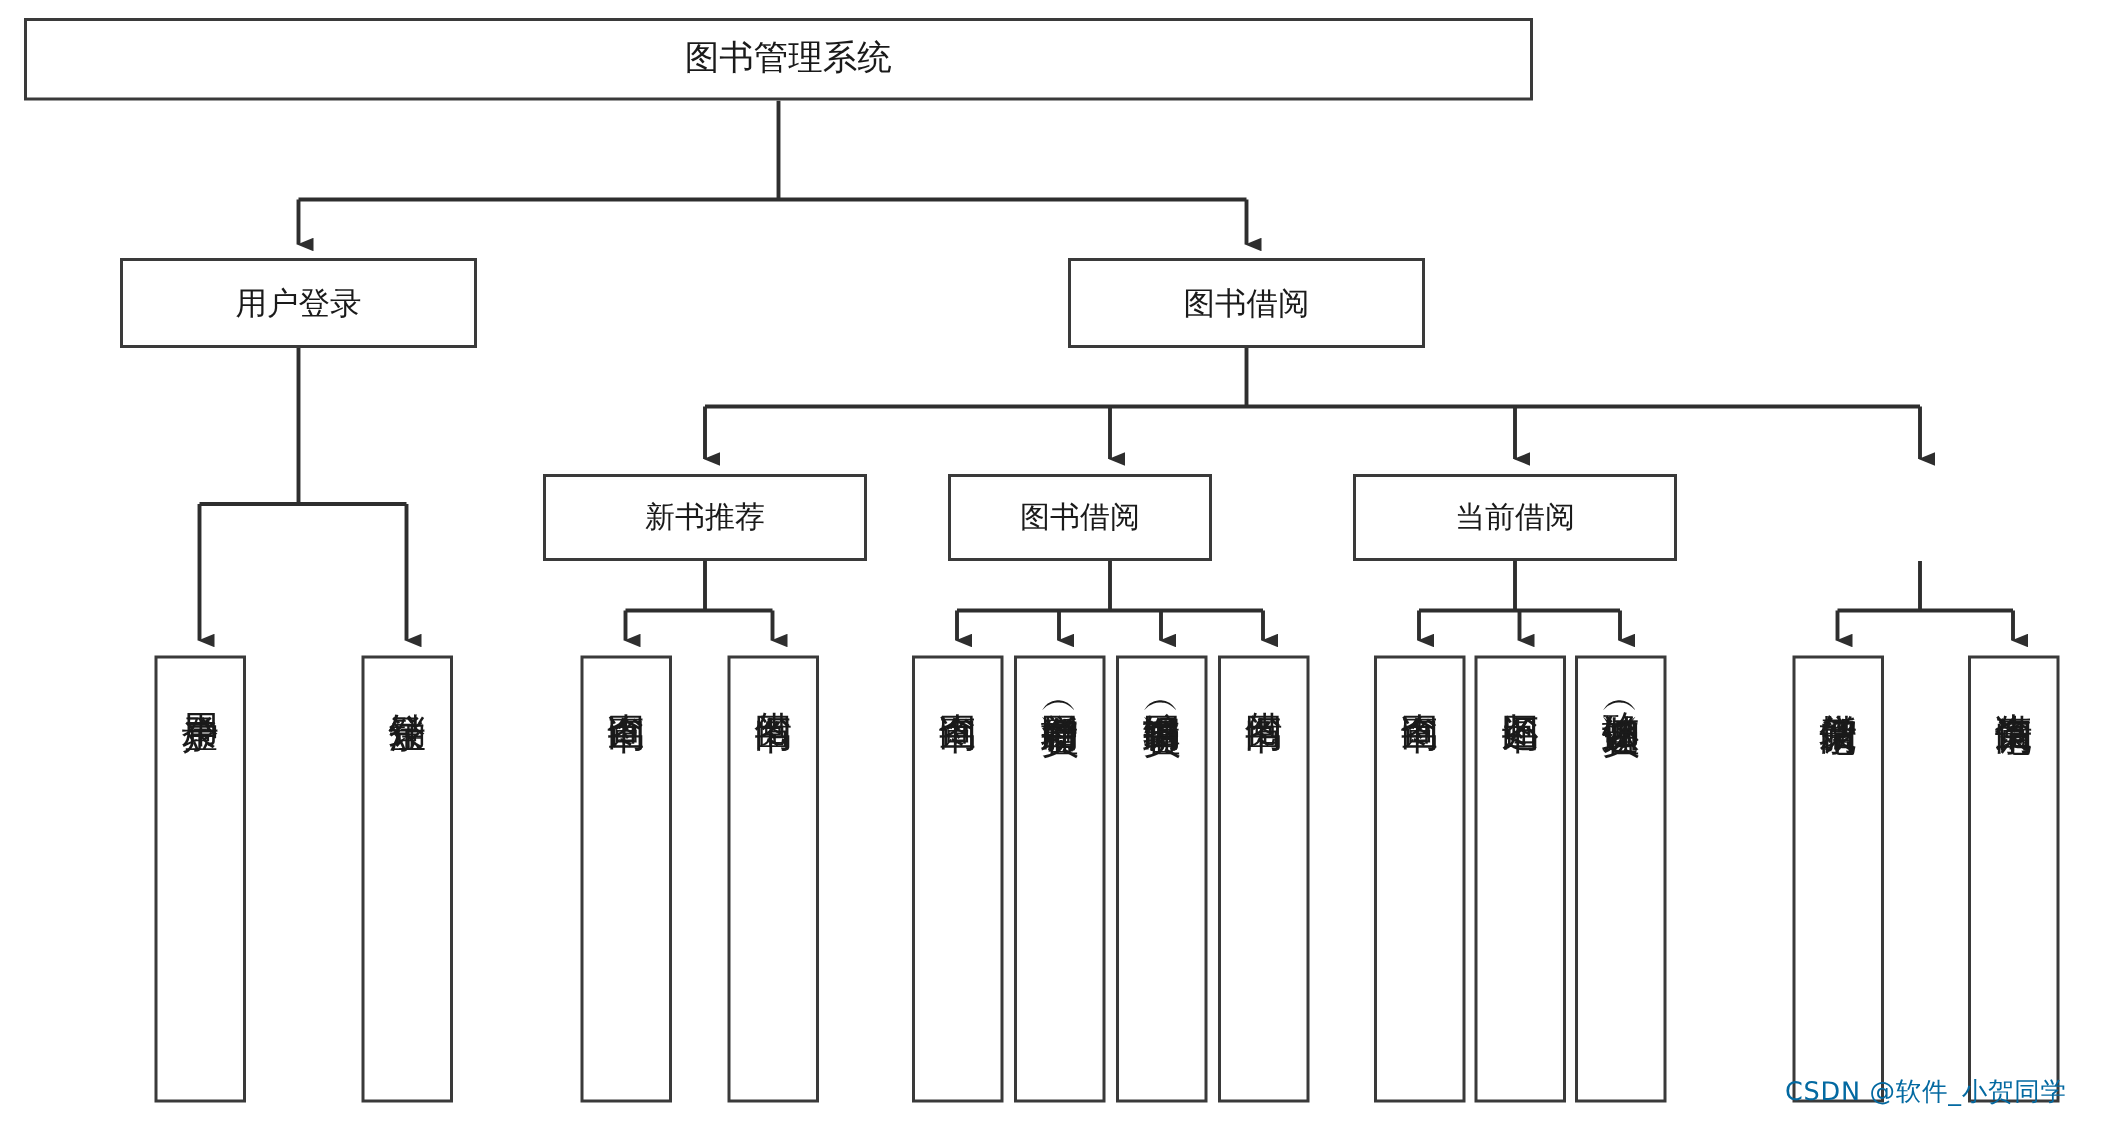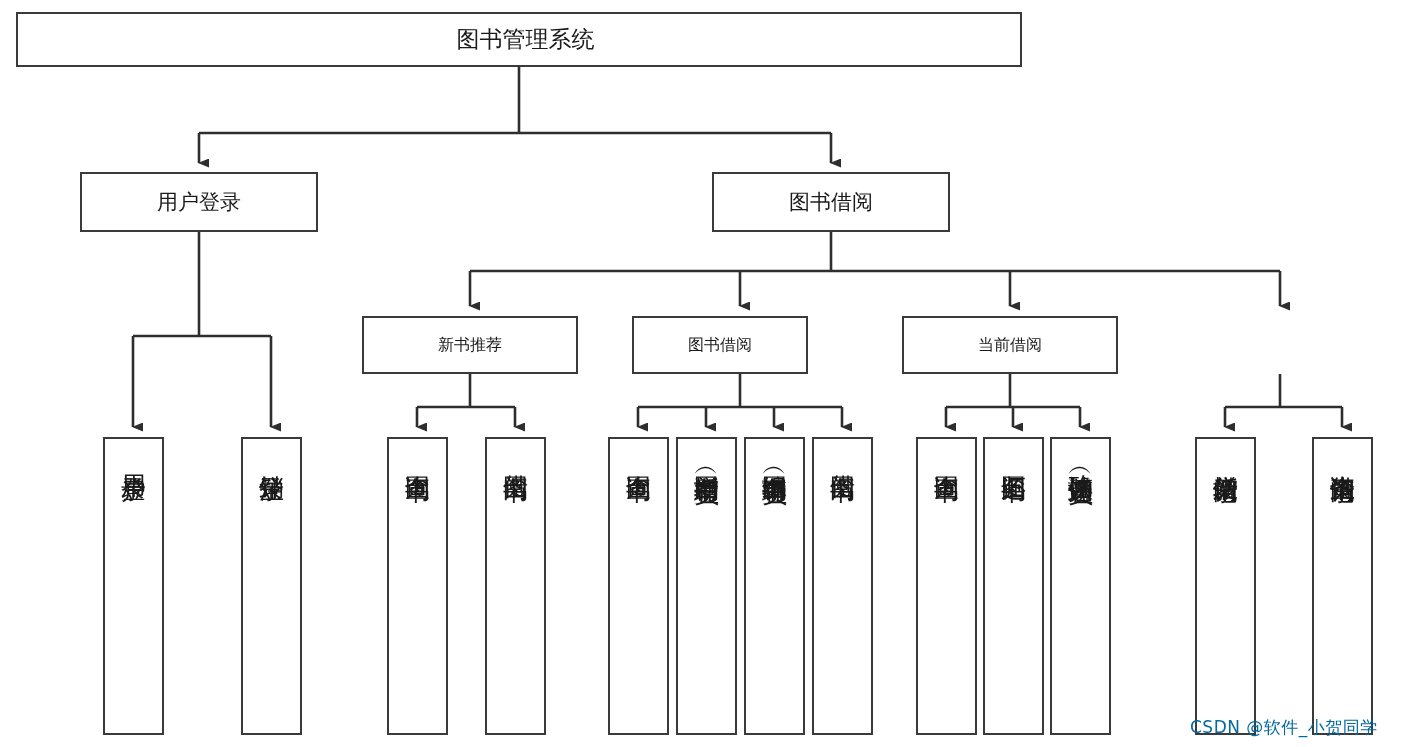--- a/index.html
+++ b/index.html
@@ -44,21 +44,21 @@
     user-select: none;
   }
   .node-root .node-label {
     font-size: 23px;
     margin-left: 13px;
   }
   .node-level1 .node-label {
     font-size: 21px;
   }
   .node-level2 .node-label {
-    font-size: 16px;
+    font-size: 20px;
   }
   
   .node-leaf {
     align-items: flex-start;
     padding-top: 16px;
   }
   .node-leaf .node-label {
     writing-mode: vertical-rl;
     text-orientation: upright;
     font-size: 25px;

